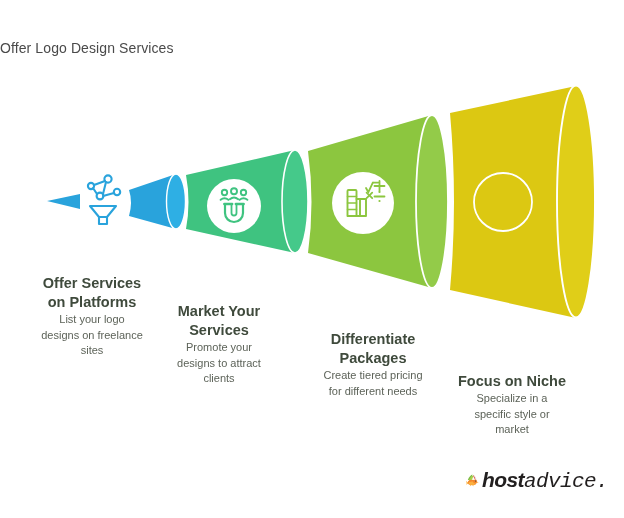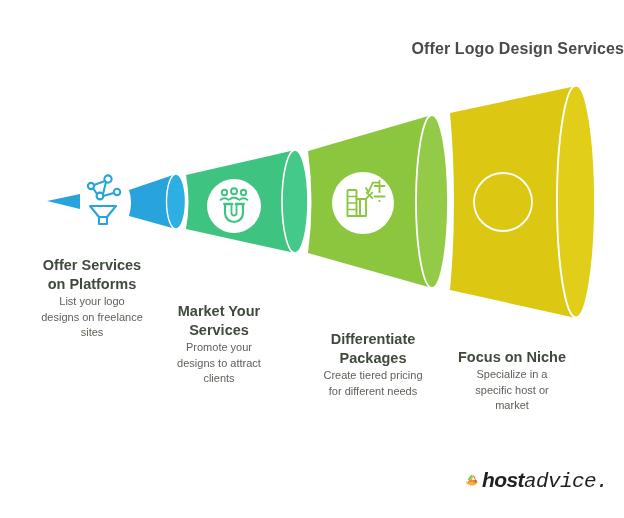--- a/index.html
+++ b/index.html
@@ -18,23 +18,23 @@
     background: #ffffff;
     overflow: hidden;
   }
 
   
   #page-title {
     position: absolute;
     left: 0;
     top: 40px;
     width: 624px;
-    text-align: right;
-    font-size: 16px;
-    font-weight: bold;
+    text-align: left;
+    font-size: 14px;
+    font-weight: normal;
     color: #4a4a4a;
     letter-spacing: 0.1px;
   }
 
   
   #funnel-graphic {
     position: absolute;
     left: 0;
     top: 0;
     width: 624px;
@@ -55,24 +55,24 @@
   }
   .step-desc {
     margin-top: 0;
     font-size: 11px;
     font-weight: normal;
     color: #5d6359;
     line-height: 1.42;
     white-space: pre-line;
   }
 
-  #step-text-0 { left: 14px;  top: 256px; width: 156px; }
+  #step-text-0 { left: 14px;  top: 274px; width: 156px; }
   #step-text-1 { left: 140px; top: 302px; width: 158px; }
   #step-text-2 { left: 293px; top: 330px; width: 160px; }
-  #step-text-3 { left: 430px; top: 348px; width: 164px; }
+  #step-text-3 { left: 430px; top: 372px; width: 164px; }
 
   
   #brand-logo {
     position: absolute;
     left: 466px;
     top: 459px;
     width: 142px;
     height: 42px;
     display: flex;
     align-items: center;
@@ -211,21 +211,21 @@
   <div class="step-text" id="step-text-2">
     <div class="step-heading">Differentiate
 Packages</div>
     <div class="step-desc">Create tiered pricing
 for different needs</div>
   </div>
 
   <div class="step-text" id="step-text-3">
     <div class="step-heading">Focus on Niche</div>
     <div class="step-desc">Specialize in a
-specific host or
+specific style or
 market</div>
   </div>
 
   <div id="brand-logo">
     <svg width="36" height="34" viewBox="0 0 36 34">
 
       <path d="M 5,17 C 8,8 14,3 18,2 C 17,8 14,13 10,17 Z" fill="#7DBB42"></path>
 
       <path d="M 8,20 C 10,12 16,6 21,4 C 20,11 16,17 12,21 Z" fill="#A8D14B"></path>
 

